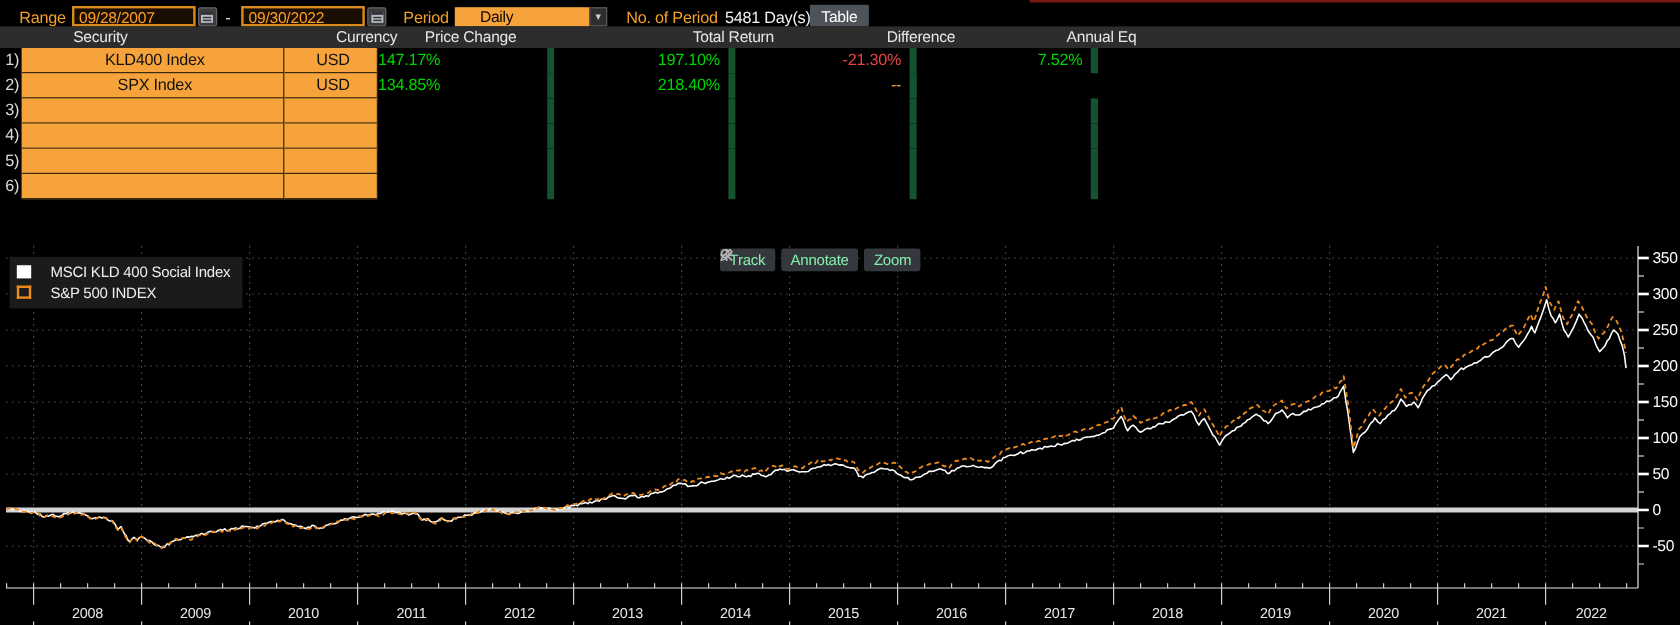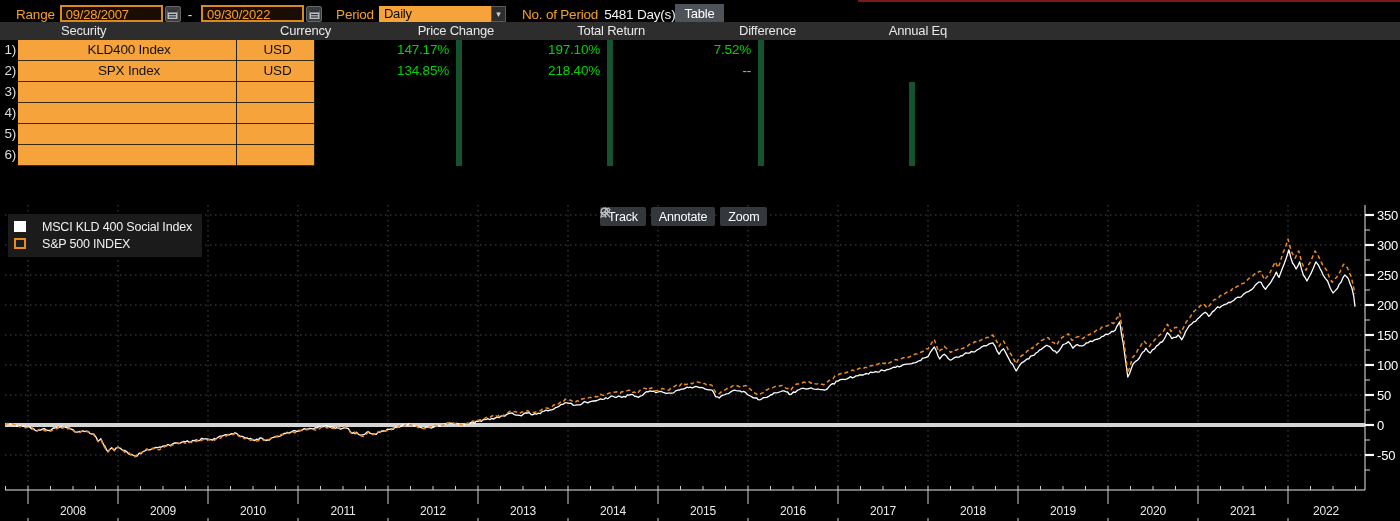--- a/index.html
+++ b/index.html
@@ -12,35 +12,35 @@
 
   
   .topbar { position:absolute; top:0; left:10px; width:100%; height:22px; display:flex; align-items:flex-end; font-size:13.5px; }
   .topbar .lbl { color:#f5a028; margin-left:6px; white-space:nowrap; }
   .topbar .field { display:inline-block; width:103px; height:17px; line-height:15px; margin-left:5px;
       background:#1a0e02; border:2px solid #d88a1e; color:#ff9e26; padding-left:4px; font-size:13px; }
   .calbtn { display:inline-flex; align-items:center; justify-content:center; width:16px; height:16px;
       background:#3c3c3c; border:1px solid #666; border-radius:2px; margin-left:2px; }
   .topbar .sep { color:#e8e8e8; margin:0 4px 0 7px; }
   .topbar .select { display:inline-block; width:112px; height:16px; line-height:16px; background:#f7a33b;
-      color:#0a0a0a; padding-left:5px; margin-left:5px; font-size:13px; }
+      color:#0a0a0a; padding-left:21px; margin-left:5px; font-size:13px; }
   .caret { display:inline-flex; align-items:center; justify-content:center; width:15px; height:16px;
       background:#2e2e2e; border:1px solid #5a5a5a; color:#cfcfcf; font-size:9px; }
   .topbar .val { color:#f2f2f2; margin-left:6px; white-space:nowrap; }
   .tablebtn { height:18px; padding:0 9px; background:#4d5359; border:none;
       color:#fff; font-size:13px; font-family:inherit; letter-spacing:-0.2px; }
 
   
   .sec-table { position:absolute; top:22px; left:0; width:1400px; }
   .t-row { display:flex; height:21px; }
   .t-head { height:18px; background:#2d2d2d; color:#e8e8e8; font-size:13px;padding-left:39px; }
   .c-gut { width:18px; flex:none; color:#dcdcdc; font-size:11px; text-align:right; padding-right:2px; line-height:21px; }
   .c-sec { width:219px; flex:none; padding-left:4px; }
   .c-cur { width:78px; flex:none; padding-left:4px; }
-  .c-num { width:147px; flex:none; text-align:right; padding-right:7px; }
+  .c-num { width:147px; flex:none; padding-right:7px; }
   .c-num2 { width:151px; flex:none; text-align:right; padding-right:7px; }
   .t-head > div { line-height:18px; }
   .t-row:not(.t-head) > div { line-height:20px; font-size:13.5px; }
   .cell-orange { background:#f7a33b; color:#111; border-bottom:1px solid #3a2a10; border-right:1px solid #222;text-align:center; }
   .cell-dark { background:#000; color:#ddd; border-right:6px solid #14532d; }
   .pos { color:#00d500; }
   .neg { color:#e84545; }
   .dashv { color:#f7a33b; }
   .fill { flex:1; }
 
@@ -53,21 +53,21 @@
   .chart { position:absolute; top:196px; left:0; width:1400px; height:325px; background:#000; }
   .chart svg { position:absolute; top:0; left:0; }
   .legend { position:absolute; top:18px; left:8px; background:#1b1b1b; padding:4px 10px 5px 6px; }
   .legend-row { display:flex; align-items:center; height:17px;gap:10px; }
   .sw { width:12px; height:11px; margin-right:6px; flex:none; }
   .sw-white { background:#fff; }
   .sw-orange { background:transparent; border:2px dashed #ed8a1e; }
   .legend-row span { color:#f0f0f0; font-size:12.5px; white-space:nowrap; }
   .chart-tools { position:absolute; top:11px; left:600px; display:flex; gap:5px; }
   .tool-btn { display:inline-flex; align-items:center; gap:5px; height:19px; padding:0 8px;
-      background:#34383d; color:#ffffff; font-size:12.5px; border-radius:2px; }
+      background:#34383d; color:#86efac; font-size:12.5px; border-radius:2px; }
   .tool-btn svg { display:block; }
 </style>
 </head>
 <body>
 
 <div class="screen">
   <div class="top-red"></div>
 
   <div class="topbar">
     <span class="lbl">Range</span>
@@ -109,20 +109,21 @@
       <div class="c-num2">Annual Eq</div>
       <div class="fill"></div>
     </div>
 
     <div class="t-row">
       <div class="c-gut">1)</div>
       <div class="c-sec cell-orange">KLD400 Index</div>
       <div class="c-cur cell-orange">USD</div>
       <div class="c-num cell-dark pos">147.17%</div>
       <div class="c-num2 cell-dark pos">197.10%</div>
+      <div class="c-num2 cell-dark neg">-21.30%</div>
       <div class="c-num2 cell-dark pos">7.52%</div>
       <div class="fill"></div>
     </div>
 
     <div class="t-row">
       <div class="c-gut">2)</div>
       <div class="c-sec cell-orange">SPX Index</div>
       <div class="c-cur cell-orange">USD</div>
       <div class="c-num cell-dark pos">134.85%</div>
       <div class="c-num2 cell-dark pos">218.40%</div>

